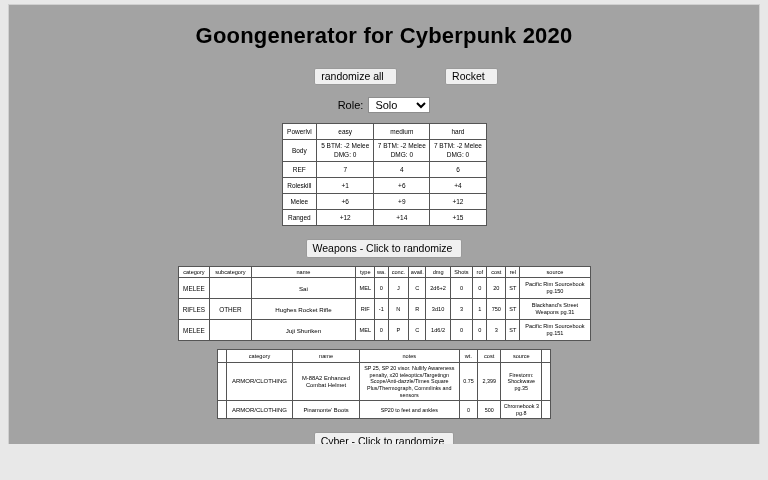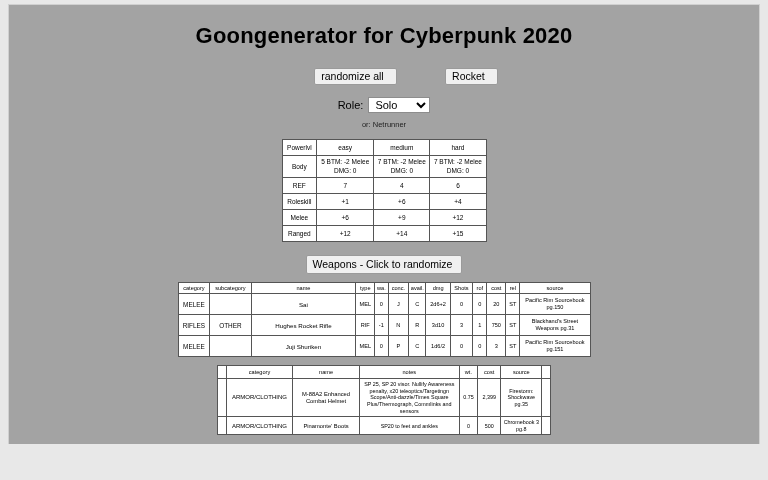--- a/index.html
+++ b/index.html
@@ -145,21 +145,20 @@
     <button class="btn">Rocket</button>
   </div>
 
   <div class="role-row">
     <span class="role-label">Role:</span>
     <select class="role-select">
       <option>Solo</option>
     </select>
   </div>
 
-  <div class="subnote">or: Netrunner</div>
 
   <div class="tbl-wrap">
     <table class="grid stats">
       <colgroup>
         <col style="width:17%">
           <col style="width:28%">
           <col style="width:27.5%">
           <col style="width:27.5%">
       </colgroup>
       <tbody id="stats-body">

